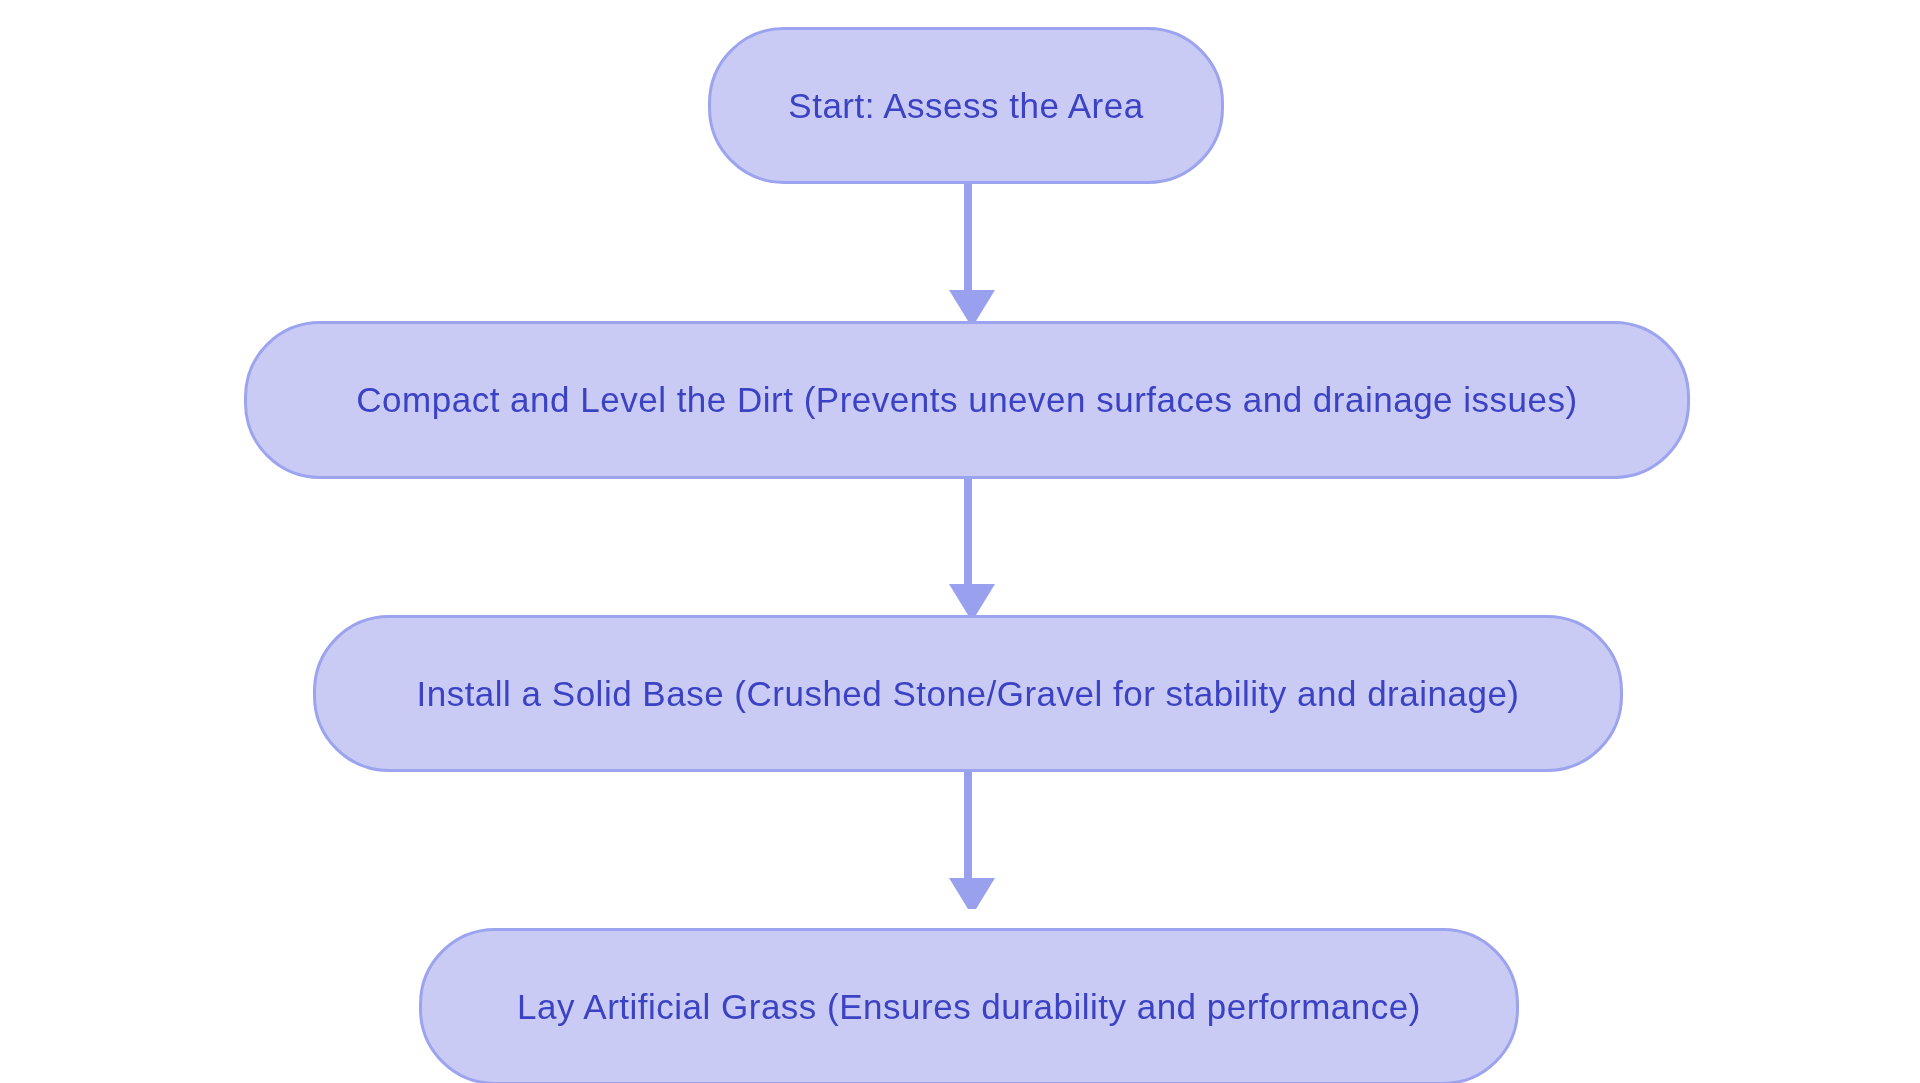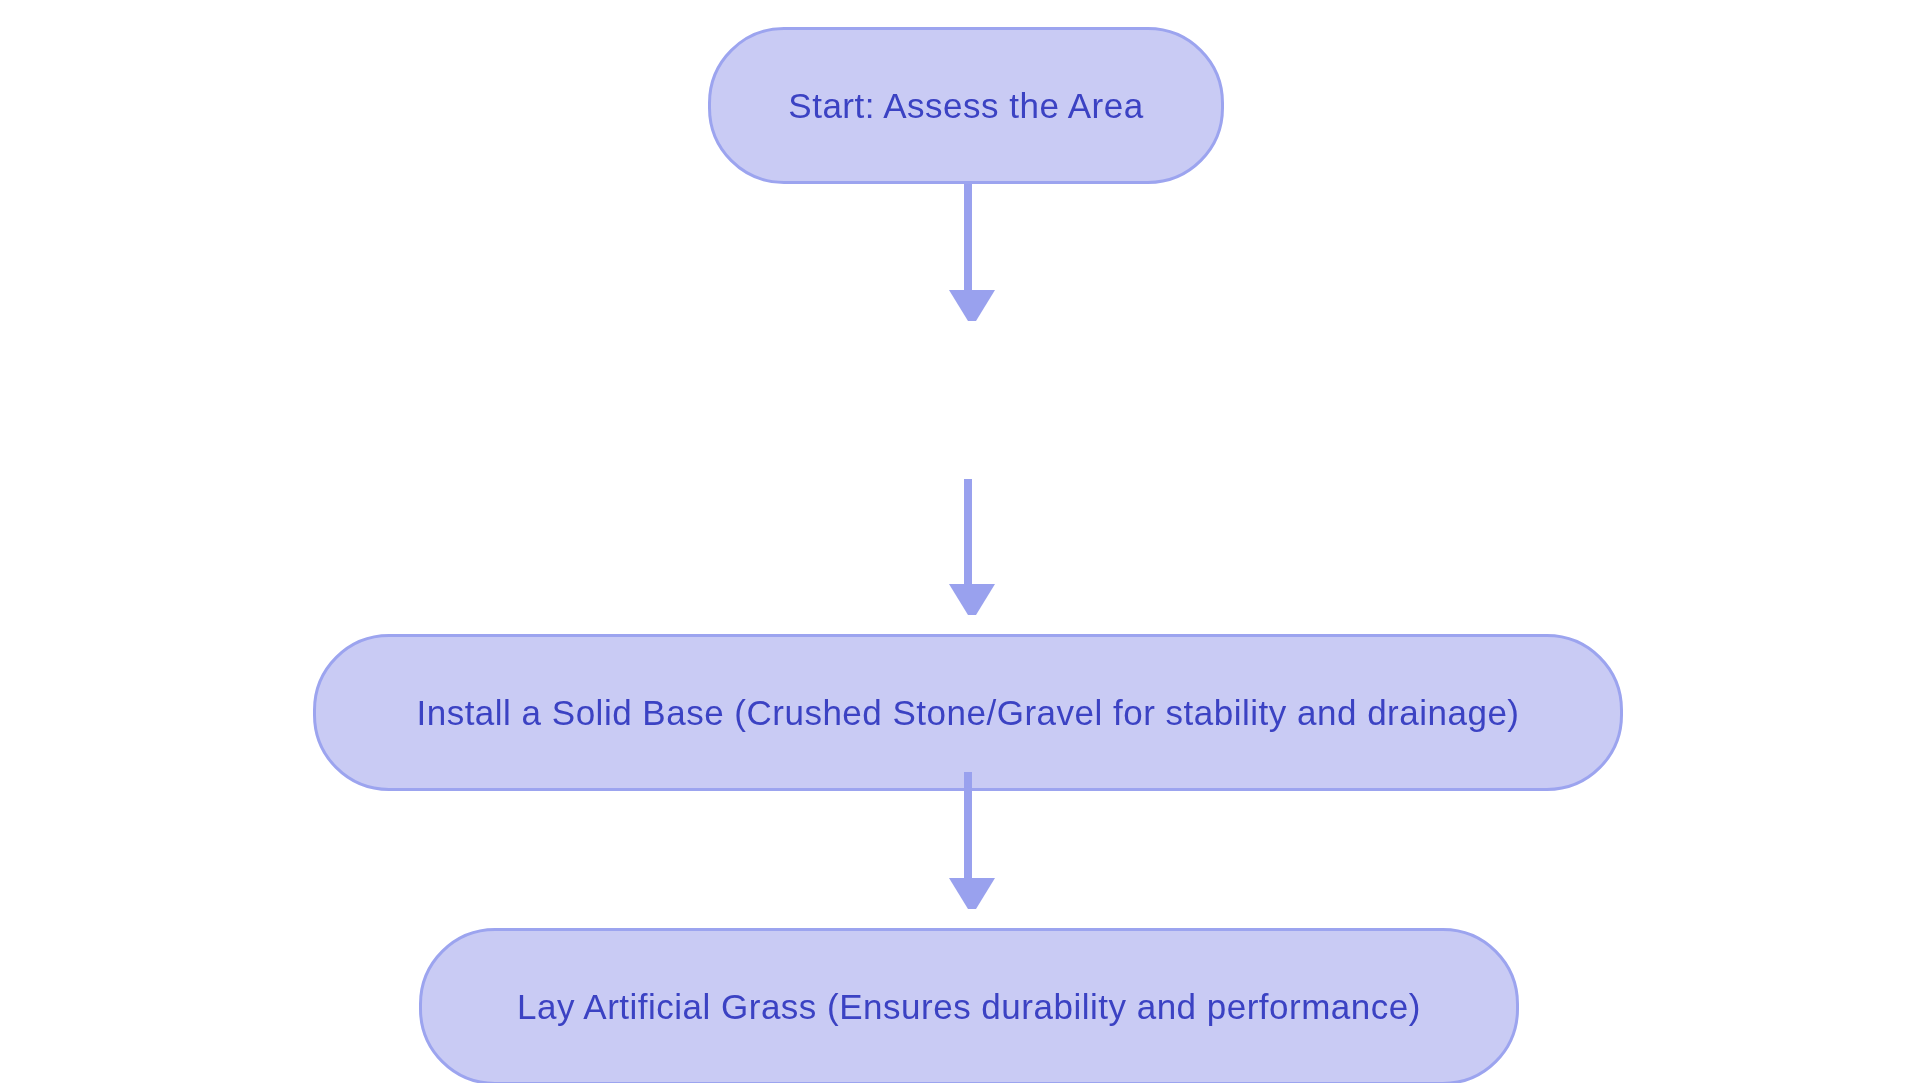--- a/index.html
+++ b/index.html
@@ -32,21 +32,21 @@
   }
   .node-label {
     color: var(--text-color);
     font-size: 35px;
     letter-spacing: 0.5px;
     white-space: nowrap;
     text-align: center;
   }
   .node-1 { left: 700px; top: 19px;  width: 516px;  height: 157px; }
   .node-2 { left: 236px; top: 313px; width: 1446px; height: 158px; }
-  .node-3 { left: 305px; top: 607px; width: 1310px; height: 157px; margin-top: 19px; }
+  .node-3 { left: 305px; top: 607px; width: 1310px; height: 157px; }
   .node-4 { left: 411px; top: 920px; width: 1100px; height: 157px; }
 
   .edge-line {
     position: absolute;
     width: 7px;
     background: var(--arrow-color);
     left: 956px;
   }
   .edge-head {
     position: absolute;
@@ -71,20 +71,23 @@
 
   <div class="node node-1">
     <span class="node-label">Start: Assess the Area</span>
   </div>
 
   <div class="edge edge-1">
     <div class="edge-line"></div>
     <div class="edge-head"></div>
   </div>
 
+  <div class="node node-2">
+    <span class="node-label">Compact and Level the Dirt (Prevents uneven surfaces and drainage issues)</span>
+  </div>
 
   <div class="edge edge-2">
     <div class="edge-line"></div>
     <div class="edge-head"></div>
   </div>
 
   <div class="node node-3">
     <span class="node-label">Install a Solid Base (Crushed Stone/Gravel for stability and drainage)</span>
   </div>
 

